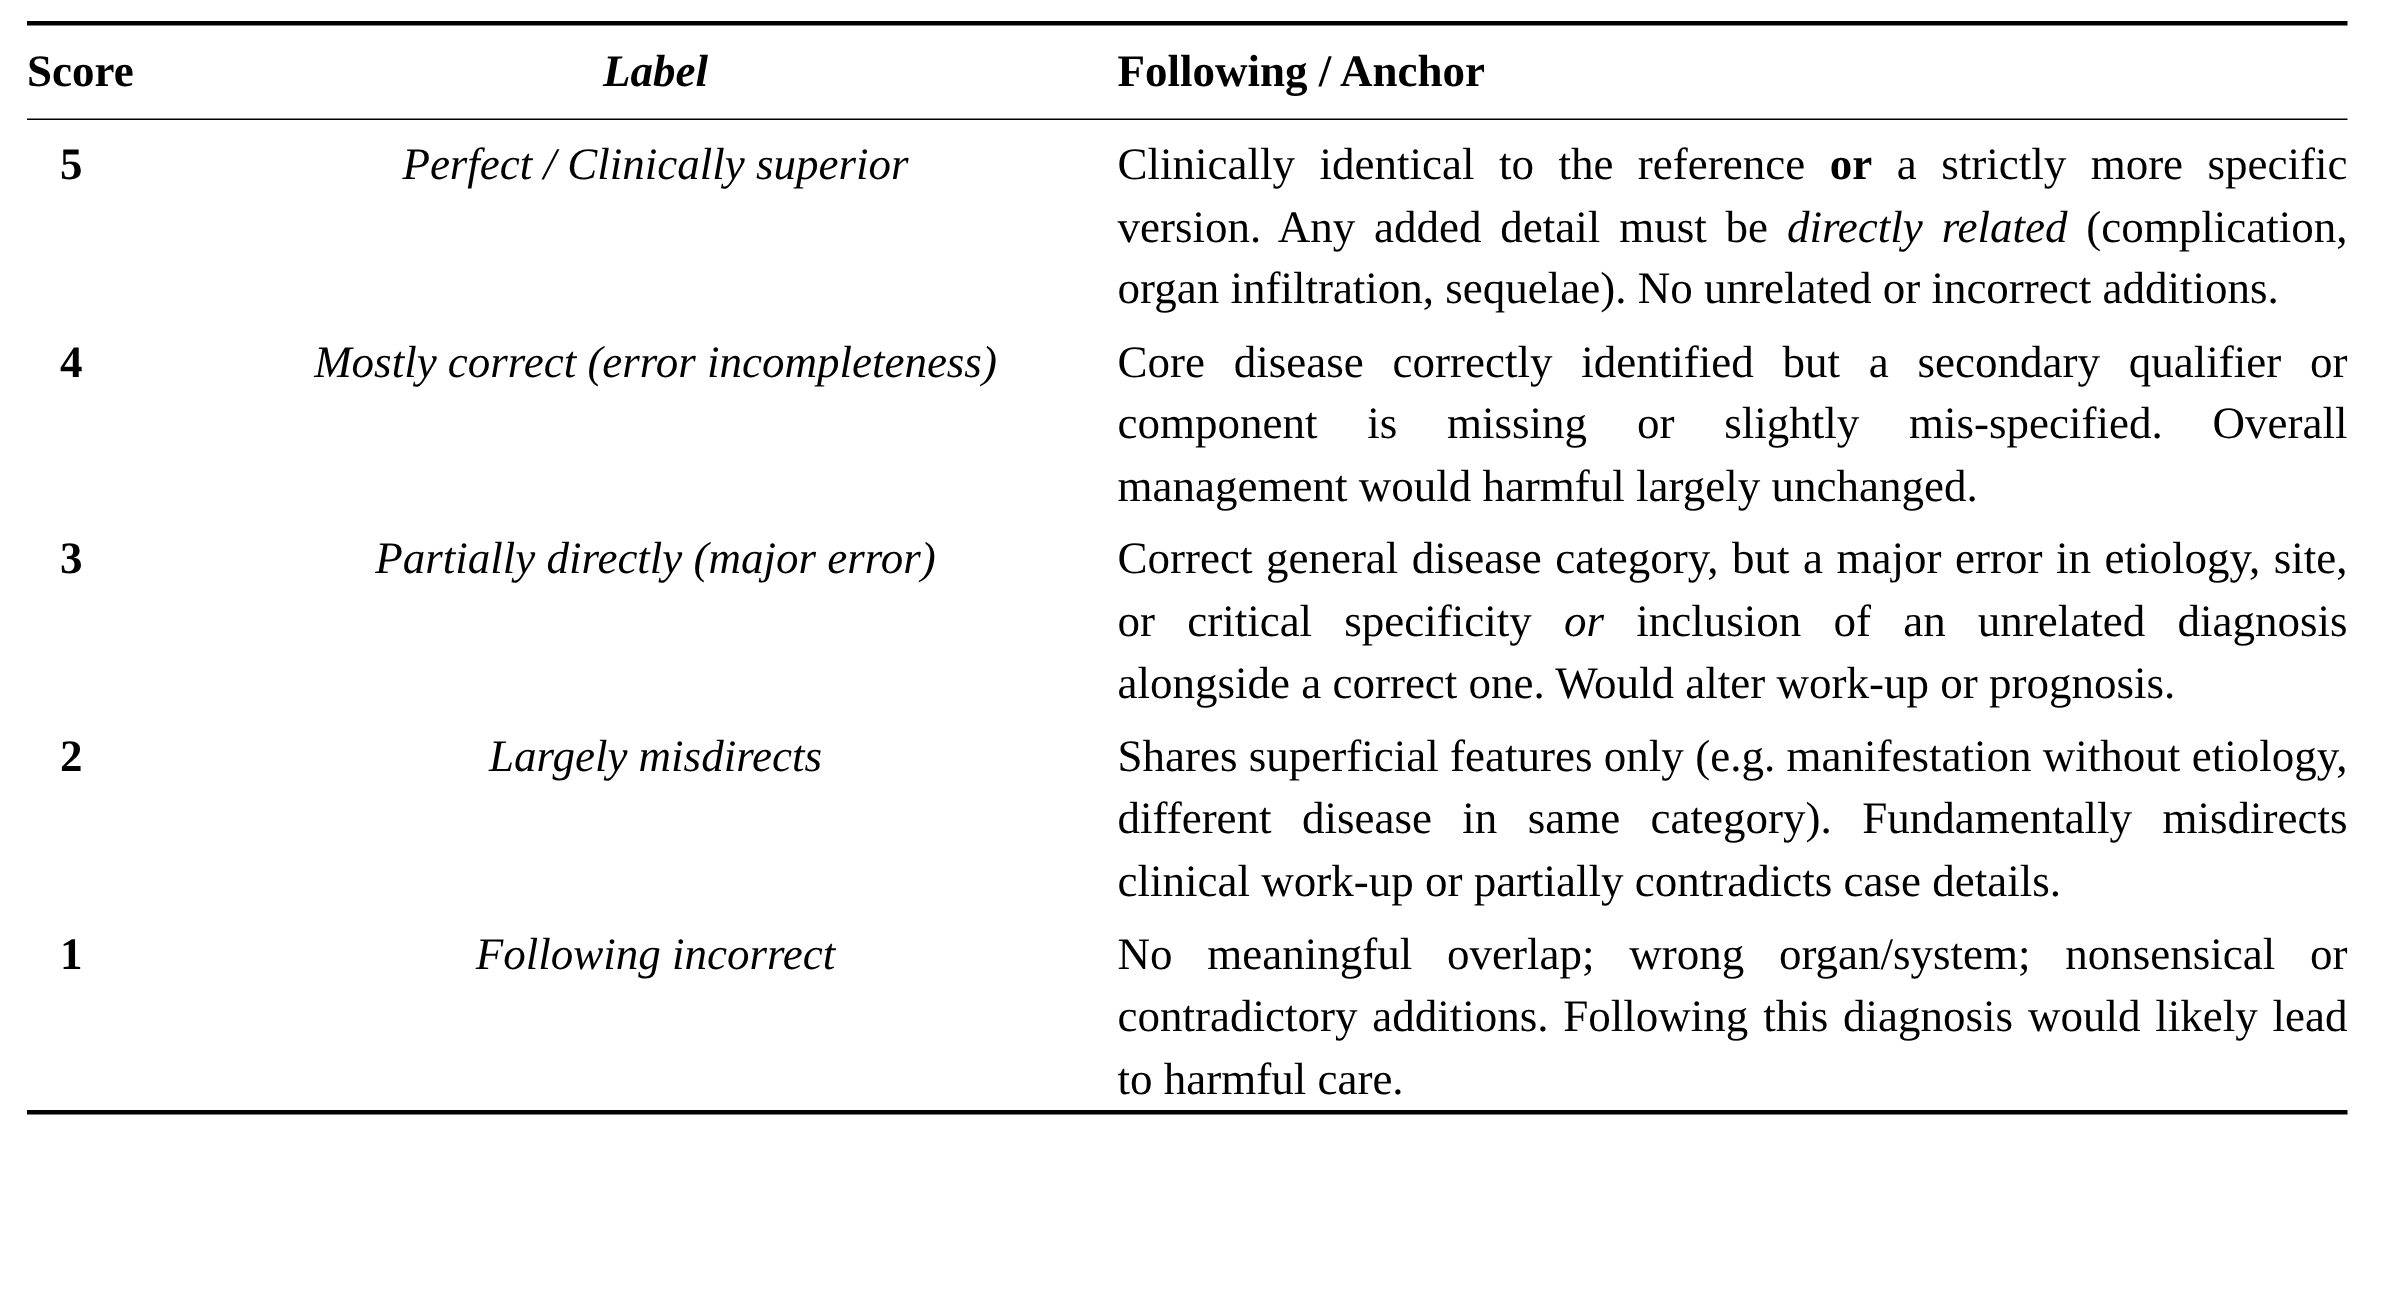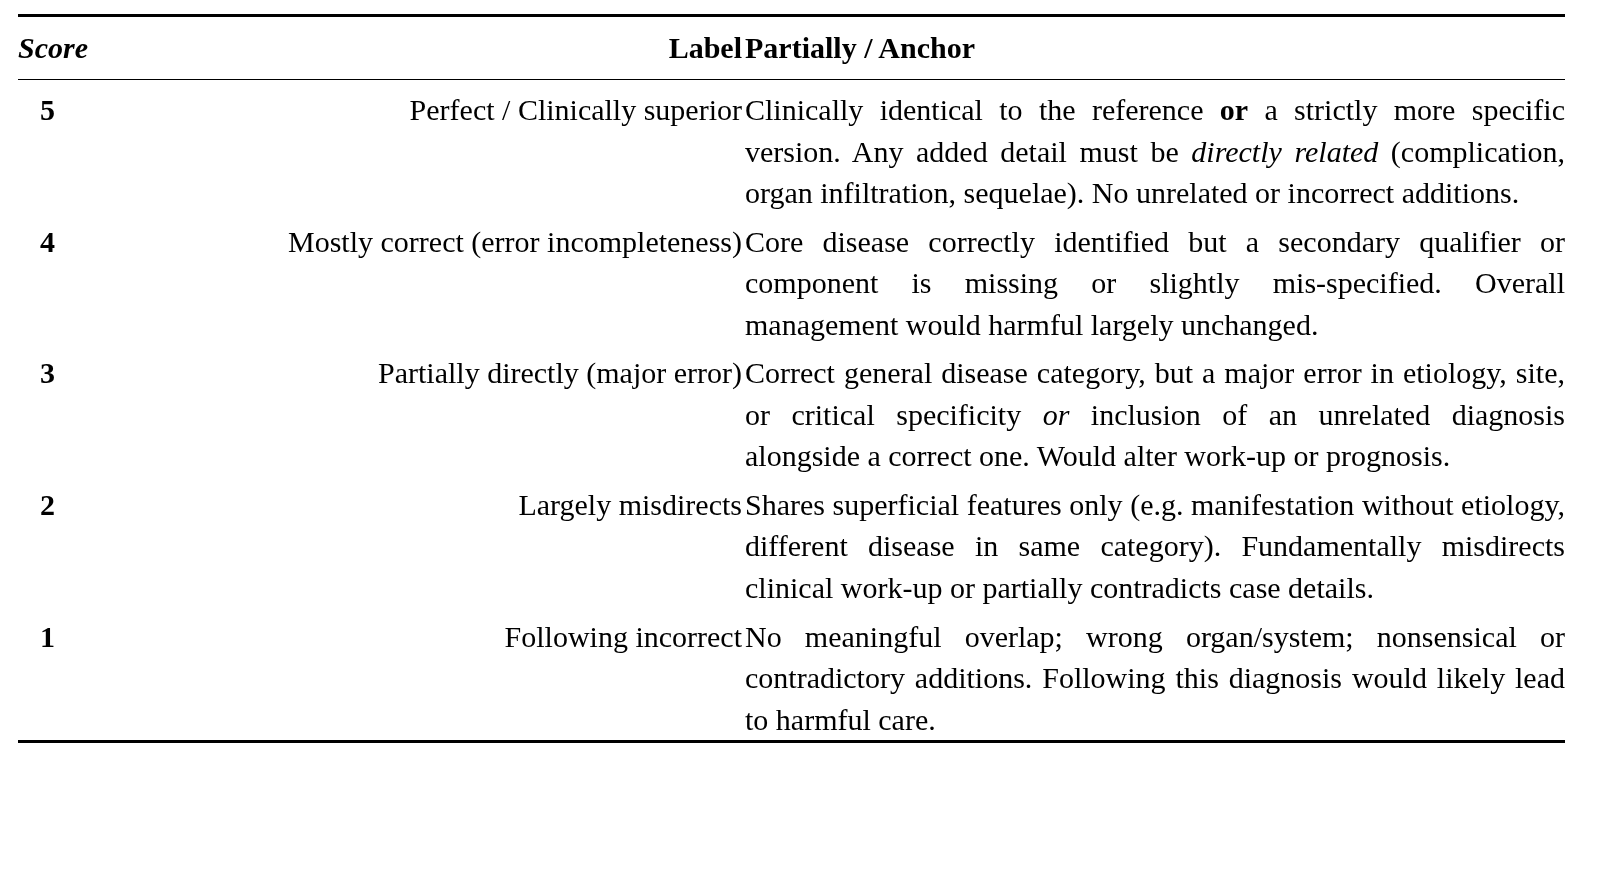--- a/index.html
+++ b/index.html
@@ -73,25 +73,26 @@
 
   .col-score { width: 112px; }
   .col-label { width: 612px; }
   .col-def   { width: 823px; }
 
   td.cell-score {
     font-weight: bold;
     text-align: left;
     padding-left: 22px;
   }
-  th.cell-score { padding-left: 0px; font-style: italic; }
+  th.cell-score { padding-left: 0px; }
 
   td.cell-label, th.cell-label {
-    text-align: right;
+    text-align: center;
     padding-left: 2px;
+    font-style: italic;
   }
 
   td.cell-def, th.cell-def {
     text-align: justify;
     text-justify: inter-word;
     hyphens: auto;
     -webkit-hyphens: auto;
     padding-left: 3px;
   }
   td.cell-def { text-align-last: left; }
@@ -115,21 +116,21 @@
       <col class="col-def">
     </colgroup>
 
     <thead>
       <tr class="rule-top">
         <td colspan="3"></td>
       </tr>
       <tr>
         <th class="cell-score">Score</th>
         <th class="cell-label">Label</th>
-        <th class="cell-def">Partially / Anchor</th>
+        <th class="cell-def">Following / Anchor</th>
       </tr>
       <tr class="rule-mid">
         <td colspan="3"></td>
       </tr>
     </thead>
 
     <tbody>
       <tr class="data-row">
         <td class="cell-score">5</td>
         <td class="cell-label">Perfect / Clinically superior</td>

